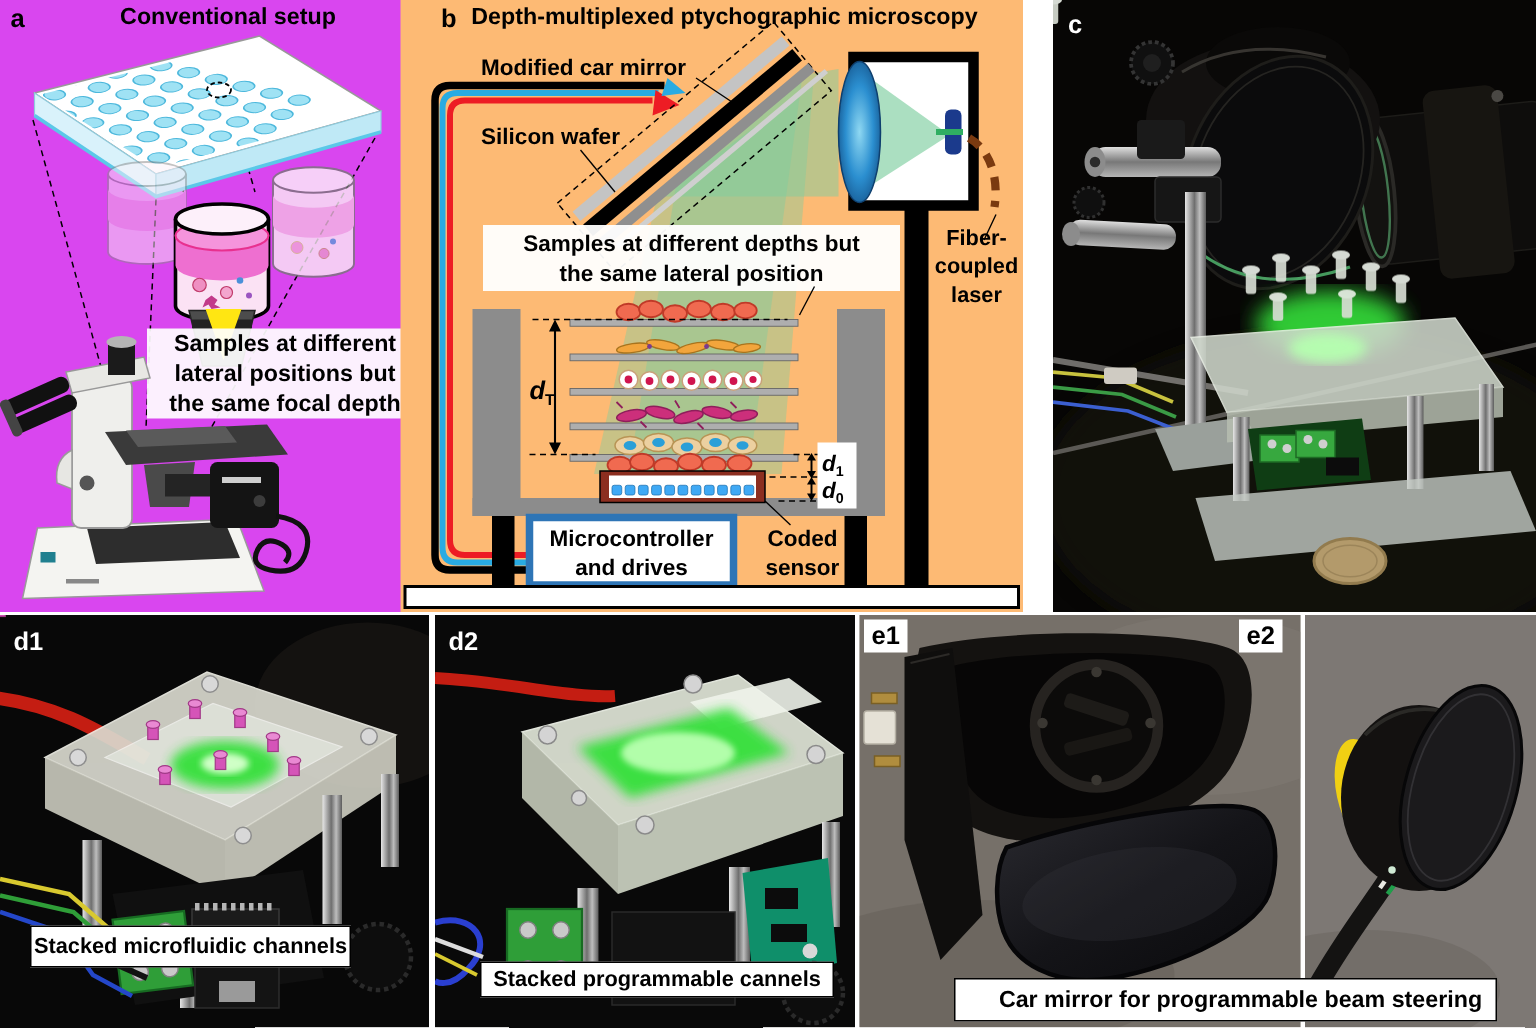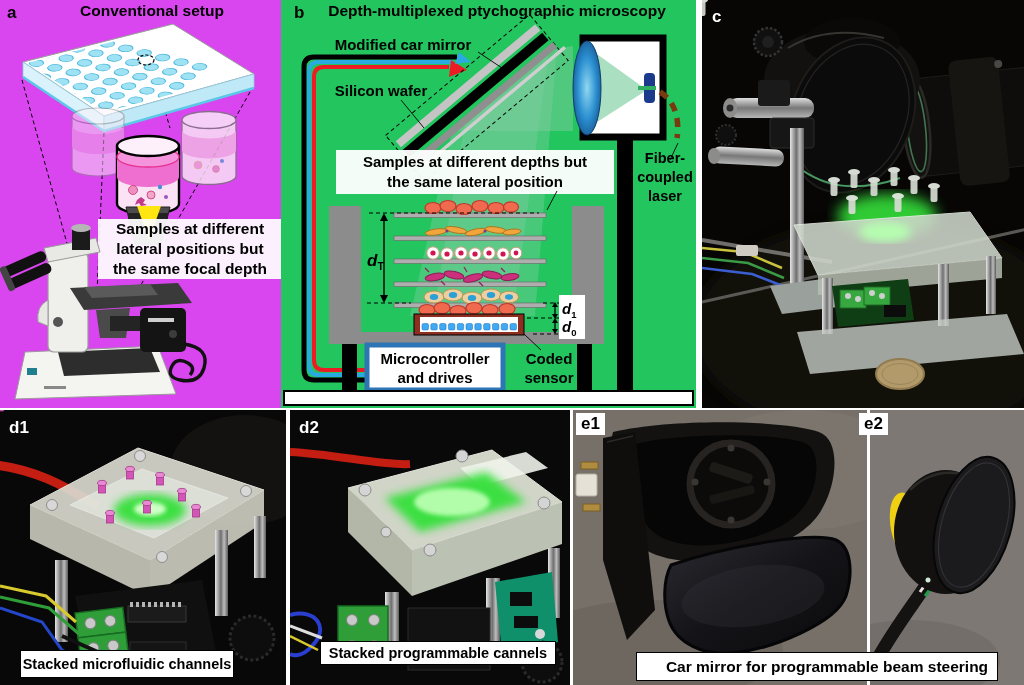--- a/index.html
+++ b/index.html
@@ -7,21 +7,21 @@
   #fig{position:relative;width:1024px;height:685px;background:#fff;overflow:hidden;}
   .panel{position:absolute;overflow:hidden;}
   .photo{background:#090807;}
   svg{display:block;}
   svg text{font-family:"Liberation Sans","DejaVu Sans",sans-serif;}
   .plabel{position:absolute;font-weight:bold;font-size:17px;color:#000;z-index:30;line-height:1;}
   .plabel.light{color:#fff;}
   .plabel.boxed{background:#fff;color:#000;padding:2px 5px 3px 5px;text-align:right;}
   .caption{position:absolute;background:#fff;border:1.5px solid #000;color:#000;
            font-weight:bold;text-align:center;z-index:25;}
-  #cap-d1{left:20px;top:650px;width:212px;font-size:14.5px;line-height:26px;height:26px;}
+  #cap-d1{left:20px;top:617px;width:212px;font-size:14.5px;line-height:26px;height:26px;}
   #cap-d2{left:320px;top:641px;width:234px;font-size:14.5px;line-height:20px;padding:1px 0;}
   #cap-e{left:636px;top:652px;width:340px;font-size:15.5px;line-height:27px;height:27px;padding-left:20px;}
 </style>
 </head>
 <body>
 
 <div id="fig">
 
   <svg width="0" height="0" style="position:absolute">
     <defs>
@@ -163,21 +163,21 @@
         <polygon points="96,310 130,308 126,338 100,338" fill="#4a4a4a"></polygon>
         <rect x="110" y="316" width="50" height="15" fill="#242424"></rect>
         <rect x="140" y="308" width="46" height="44" rx="5" fill="#141414"></rect>
         <rect x="148" y="318" width="26" height="4" fill="#cfcfcf"></rect>
         <circle cx="173" cy="334" r="4" fill="#3c3c3c"></circle>
         <path d="M184,344 q26,4 20,24 q-5,16 -24,12 q-14,-3 -8,-14 q5,-9 16,-3 q8,5 2,12" fill="none" stroke="#111" stroke-width="3.4"></path>
       </g>
     </svg>
   </section>
 
-  <section class="panel" style="left:281px;top:0;width:415px;height:408px;background:#22c55e">
+  <section class="panel" style="left:267px;top:0;width:415px;height:408px;background:#fdba74">
     <svg viewBox="0 0 415 408" width="415" height="408">
       <text x="216" y="16" font-size="15.5" font-weight="bold" text-anchor="middle">Depth-multiplexed ptychographic microscopy</text>
 
       <g>
         <polygon points="268,50 292,46 292,131 171,131" fill-opacity="0.5" fill="#7ecea0"></polygon>
         <polygon points="171,131 268,50 232,316 129,316" fill-opacity="0.42" fill="#7ecea0"></polygon>
         <polygon points="184,122 275,57 254,316 152,316" fill-opacity="0.42" fill="#7ecea0"></polygon>
       </g>
 
       <g fill="none">
@@ -619,21 +619,21 @@
       <circle cx="58" cy="170" r="2.5" fill="#cfe9d4"></circle>
     </svg>
   </section>
 
   <div class="plabel" style="left:7px;top:4px;">a</div>
   <div class="plabel" style="left:294px;top:4px;">b</div>
   <div class="plabel light" style="left:712px;top:8px;">c</div>
   <div class="plabel light" style="left:9px;top:419px;">d1</div>
   <div class="plabel light" style="left:299px;top:419px;">d2</div>
   <div class="plabel boxed" style="left:576px;top:413px;">e1</div>
-  <div class="plabel boxed" style="left:859px;top:413px;">e2</div>
+  <div class="plabel boxed" style="left:826px;top:413px;">e2</div>
 
   <div class="caption" id="cap-d1">Stacked microfluidic channels</div>
   <div class="caption" id="cap-d2">
     <div>Stacked programmable cannels</div>
   </div>
   <div class="caption" id="cap-e">Car mirror for programmable beam steering</div>
 
 </div>
 
 </body></html>

